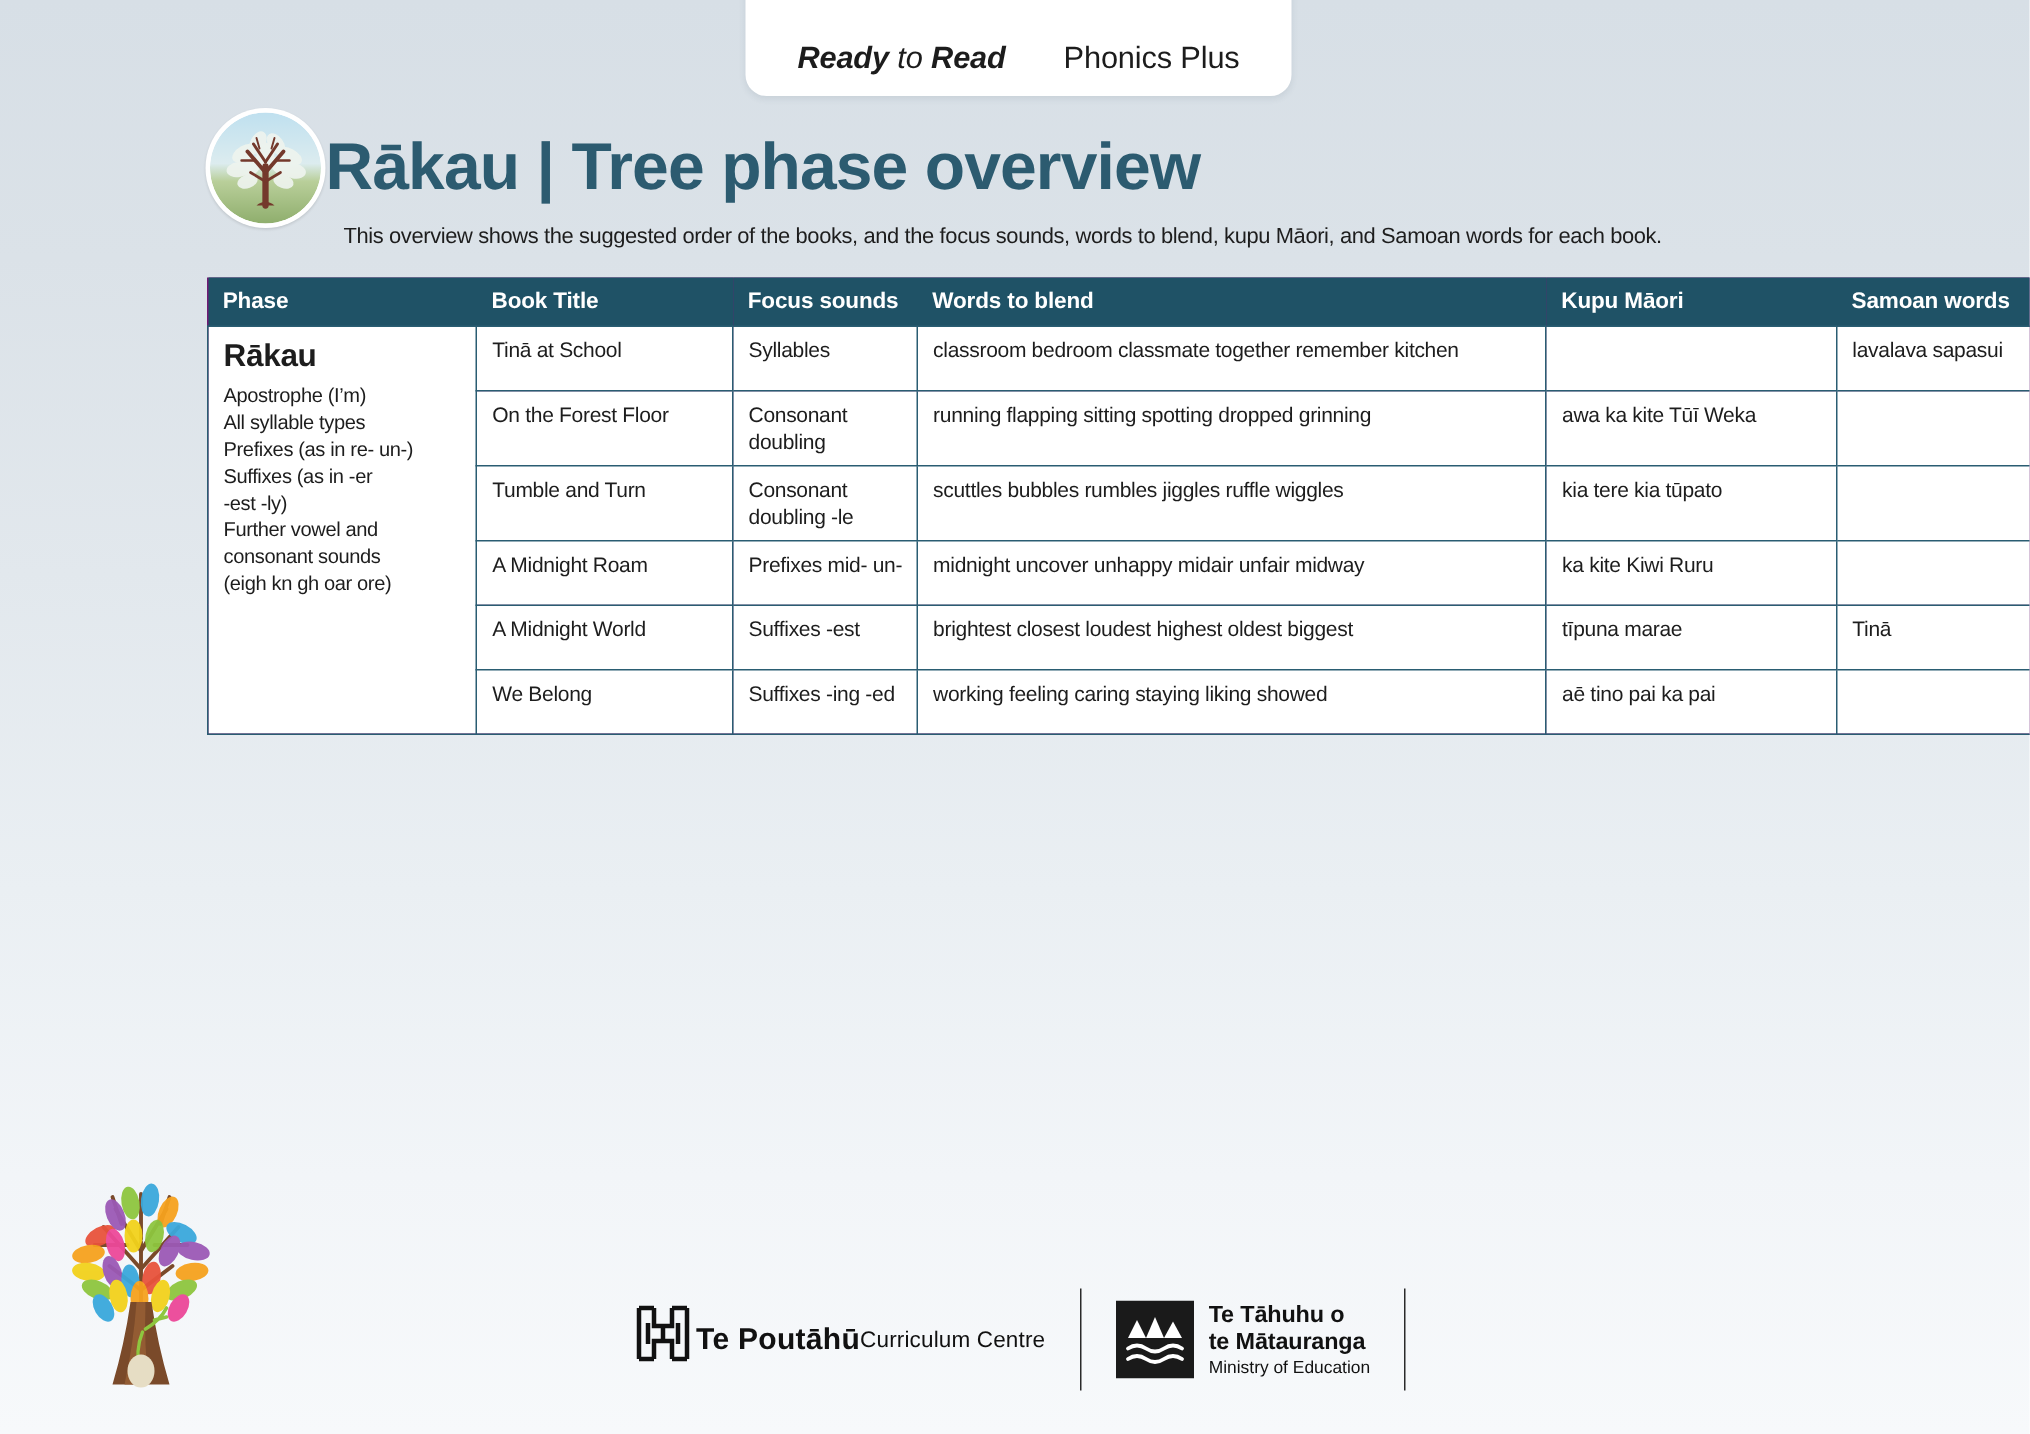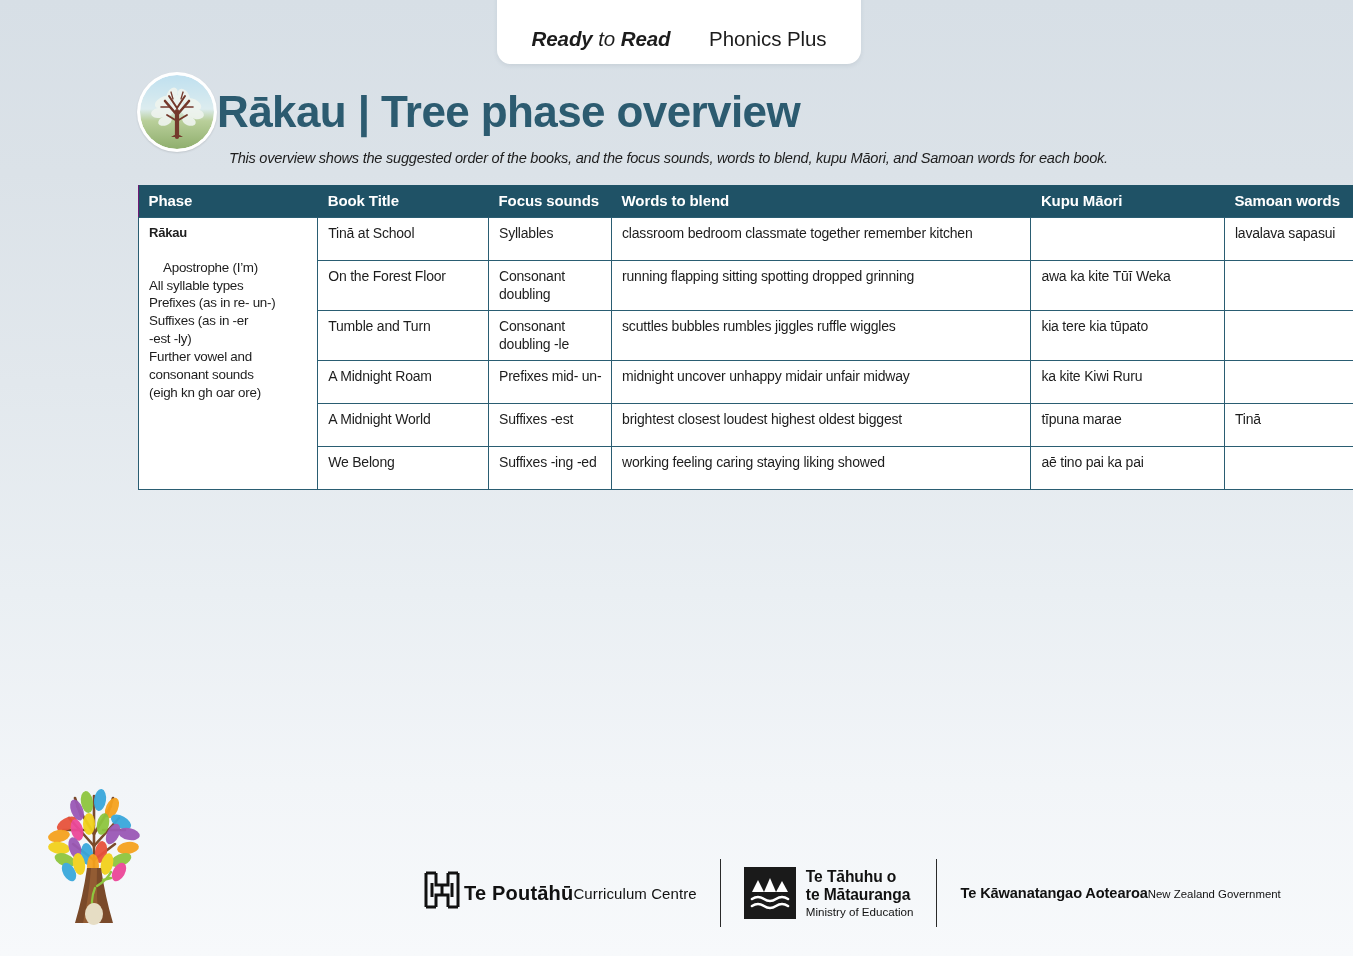--- a/index.html
+++ b/index.html
@@ -80,21 +80,20 @@
   }
 
   .page-subtitle {
     position: absolute;
     left: 229px;
     top: 150px;
     font-size: 14.6px;
     color: #1d1d1d;
     white-space: nowrap;
     letter-spacing: -0.25px;
-    font-style: italic;
   }
 
   
   .overview-table {
     position: absolute;
     left: 138px;
     top: 185px;
     width: 1247px;
     border-collapse: collapse;
     table-layout: fixed;
@@ -131,31 +130,30 @@
   .c-kupu    { width: 162px; }
   .c-samoan  { width: 134px; }
 
   td.phase-cell {
     padding-top: 8px;
     padding-left: 11px;
     padding-right: 6px;
   }
   .phase-name {
     font-weight: 700;
-    font-size: 13px;
+    font-size: 21px;
     display: block;
-    margin-bottom: 17px;
+    margin-bottom: 3px;
     letter-spacing: -0.2px;
   }
   .phase-desc {
     font-size: 13.4px;
     line-height: 1.21;
     white-space: pre-line;
     letter-spacing: -0.25px;
-    margin-left: 14px;
   }
   .row-tall td { height: 43px; }
 
   
   .footer {
     position: absolute;
     left: 0;
     bottom: 0;
     width: 1353px;
     height: 200px;
@@ -464,20 +462,15 @@
       </div>
       <div class="moe-text">
         <div class="moe-l1">Te Tāhuhu o</div>
         <div class="moe-l2">te Mātauranga</div>
         <div class="moe-l3">Ministry of Education</div>
       </div>
     </div>
 
     <div class="logo-sep"></div>
 
-    <div class="logo-block nzgovt">
-      <div class="gov-l1">Te Kāwanatanga</div>
-      <div class="gov-l2">o Aotearoa</div>
-      <div class="gov-l3">New Zealand Government</div>
-    </div>
 
   </div>
 </div>
 
 </body></html>

